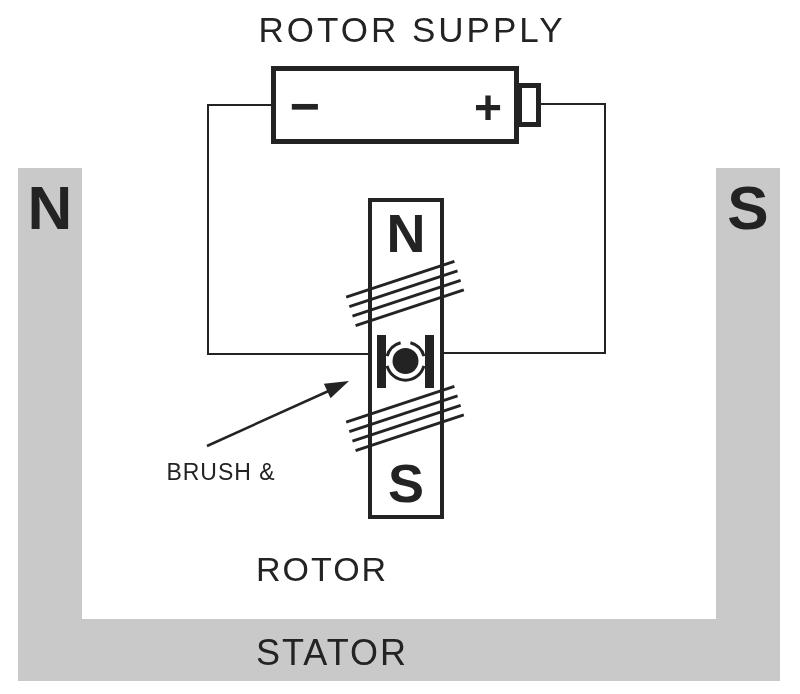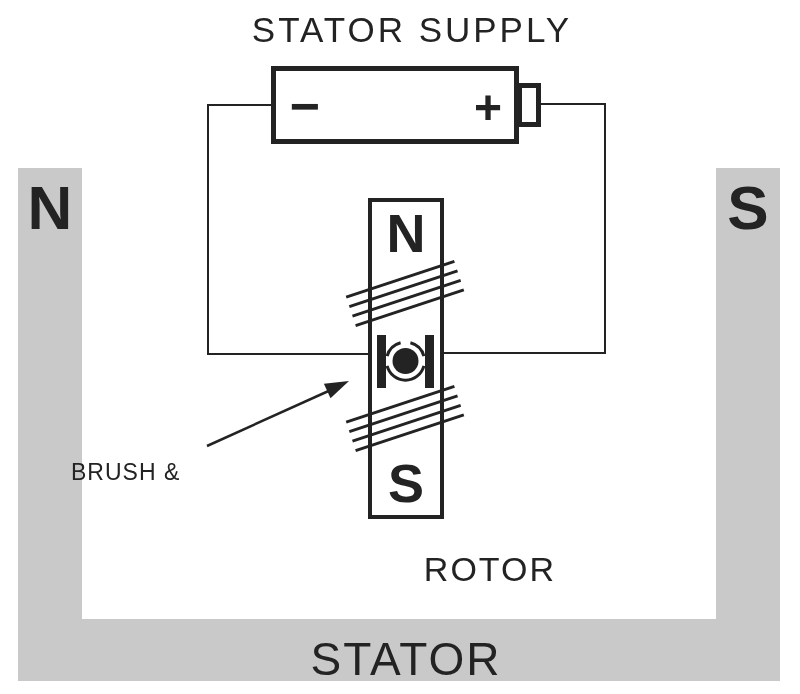--- a/index.html
+++ b/index.html
@@ -28,30 +28,30 @@
   .rotor{left:368px;top:198px;width:76px;height:321px;border:4px solid #232323;background:#fff;box-sizing:border-box;}
   .pole-small{left:368px;width:76px;text-align:center;font-size:54px;font-weight:700;line-height:54px;letter-spacing:0;}
   
   .hatch{left:348px;width:114px;height:33px;transform:rotate(-18.3deg);}
   .hatch .hl{position:absolute;left:0;width:114px;height:3px;background:#232323;}
   .hatch .hl:nth-child(1){top:0;}
   .hatch .hl:nth-child(2){top:10px;}
   .hatch .hl:nth-child(3){top:20px;}
   .hatch .hl:nth-child(4){top:30px;}
   
-  .annot{left:71px;top:460px;width:300px;font-size:23px;line-height:25px;letter-spacing:1px;}
-  .rotor-label{left:256px;top:550px;width:300px;text-align:right;font-size:34px;}
-  .stator-label{left:256px;top:632px;width:300px;text-align:center;font-size:46px;}
+  .annot{left:71px;top:460px;width:300px;text-align:center;font-size:23px;line-height:25px;letter-spacing:1px;}
+  .rotor-label{left:256px;top:550px;width:300px;text-align:left;font-size:34px;}
+  .stator-label{left:256px;top:632px;width:300px;text-align:left;font-size:36px;}
 </style>
 </head>
 <body>
 
 <div id="canvas">
 
-  <div class="abs label title">STATOR SUPPLY</div>
+  <div class="abs label title">ROTOR SUPPLY</div>
 
   <div class="abs battery"></div>
   <div class="abs battery-nub"></div>
   <div class="abs terminal term-neg">−</div>
   <div class="abs terminal term-pos">+</div>
 
   <div class="abs wire" style="left:207px;top:104px;width:64px;height:2px;"></div>
   <div class="abs wire" style="left:207px;top:104px;width:2px;height:251px;"></div>
   <div class="abs wire" style="left:207px;top:353px;width:161px;height:2px;"></div>
   <div class="abs wire" style="left:539px;top:103px;width:67px;height:2px;"></div>

